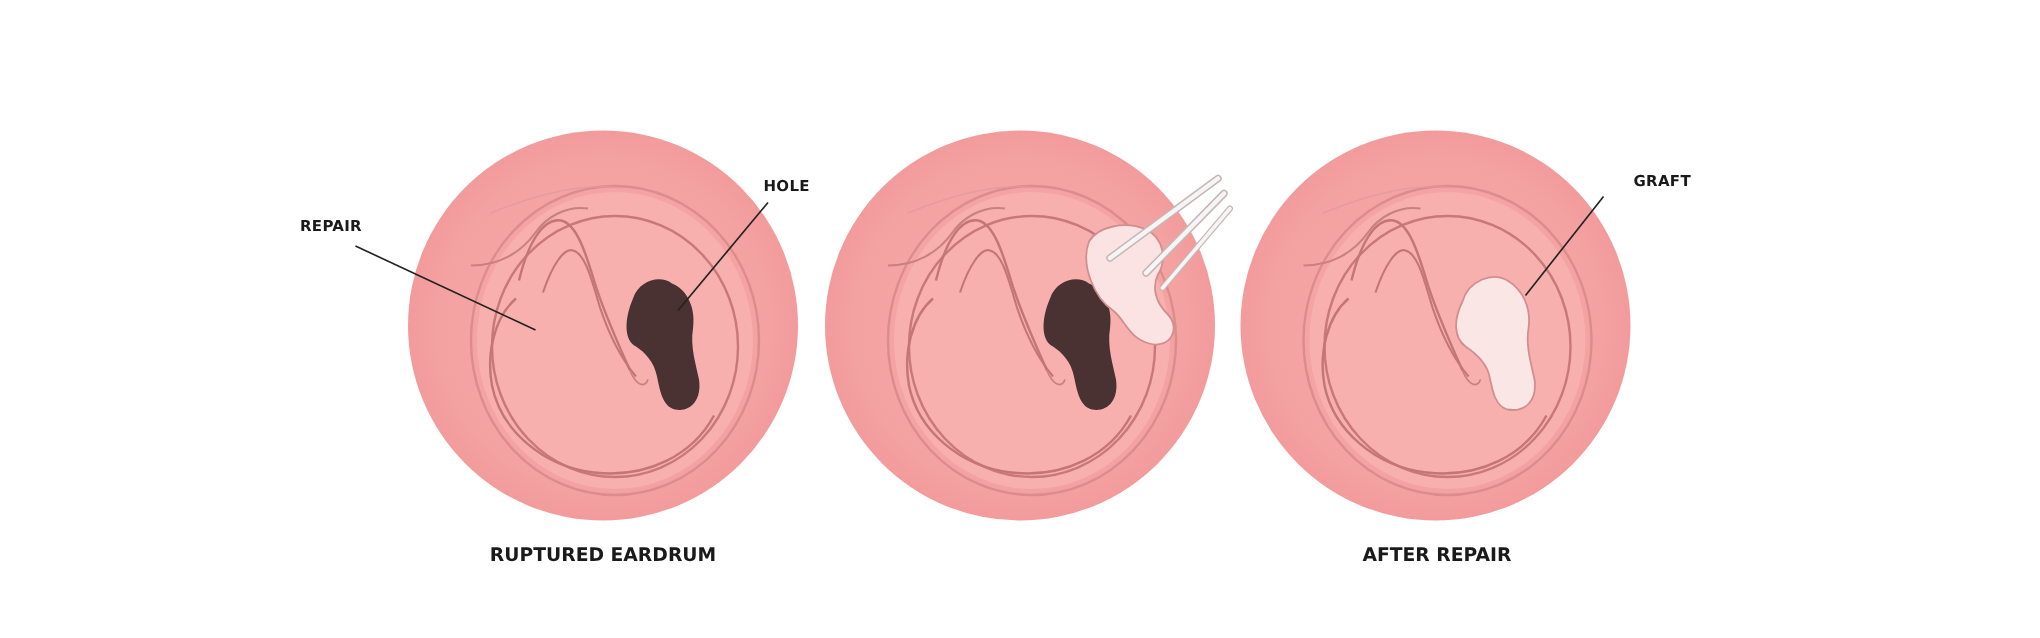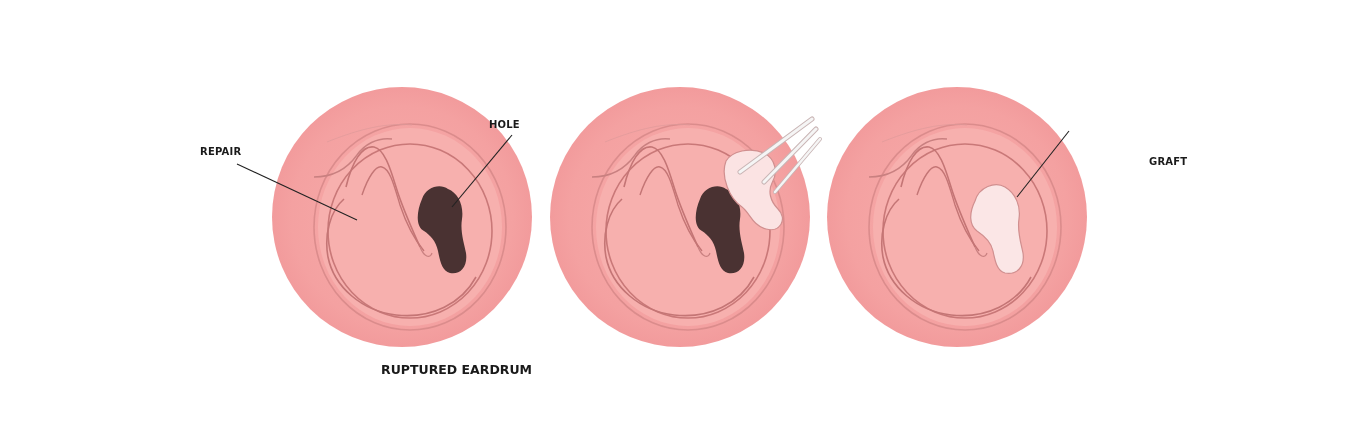--- a/index.html
+++ b/index.html
@@ -6,21 +6,21 @@
     body { width: 1360px; height: 425px; position: relative; overflow: hidden;
            font-family: "DejaVu Sans", sans-serif; }
     #stage { position: absolute; left: 0; top: 0; width: 1360px; height: 425px; }
     .label {
       position: absolute; font-family: "DejaVu Sans", sans-serif;
       font-weight: bold; font-size: 12px; color: #1a1a1a; letter-spacing: 0.2px;
       white-space: nowrap;
     }
     .caption {
       position: absolute; font-family: "DejaVu Sans", sans-serif;
-      font-weight: bold; font-size: 12.5px; color: #1a1a1a; text-align: right;
+      font-weight: bold; font-size: 12.5px; color: #1a1a1a; text-align: center;
       line-height: 17px; width: 260px;
     }
     .callout { font-size: 10px; }
   </style>
 </head>
 <body>
 
 <div id="stage">
   <svg width="1360" height="425" viewBox="0 0 1360 425" xmlns="http://www.w3.org/2000/svg">
     <defs>
@@ -72,20 +72,23 @@
 
     <g transform="translate(957,217)">
       <use href="#eardrum-base"></use>
       <path d="M 18 -16 C 22 -30 38 -36 48 -30 C 58 -24 64 -12 62 2 C 60 14 64 26 66 36 C 68 50 60 58 48 56 C 40 54 38 44 36 34 C 34 24 26 18 20 14 C 12 8 12 -4 18 -16 Z" fill="#fbe6e6" stroke="#d08f8f" stroke-width="1.2"></path>
       <line x1="112" y1="-86" x2="60" y2="-20" stroke="#222" stroke-width="1.1"></line>
     </g>
   </svg>
 
   
   <div class="label callout" style="left:200px; top:146px;">REPAIR</div>
-  <div class="label callout" style="left:489px; top:119px;">HOLE</div>
-  <div class="label callout" style="left:1149px; top:116px;margin-top:40px;">GRAFT</div>
+  <div class="label callout" style="left:509px; top:119px;">HOLE</div>
+  <div class="label callout" style="left:1089px; top:116px;">GRAFT</div>
 
   
   <div class="caption" style="left:272px; top:361px;">
     <div>RUPTURED EARDRUM</div>
   </div>
+  <div class="caption" style="left:828px; top:361px;">
+    <div>AFTER REPAIR</div>
+  </div>
 </div>
 
 </body></html>

